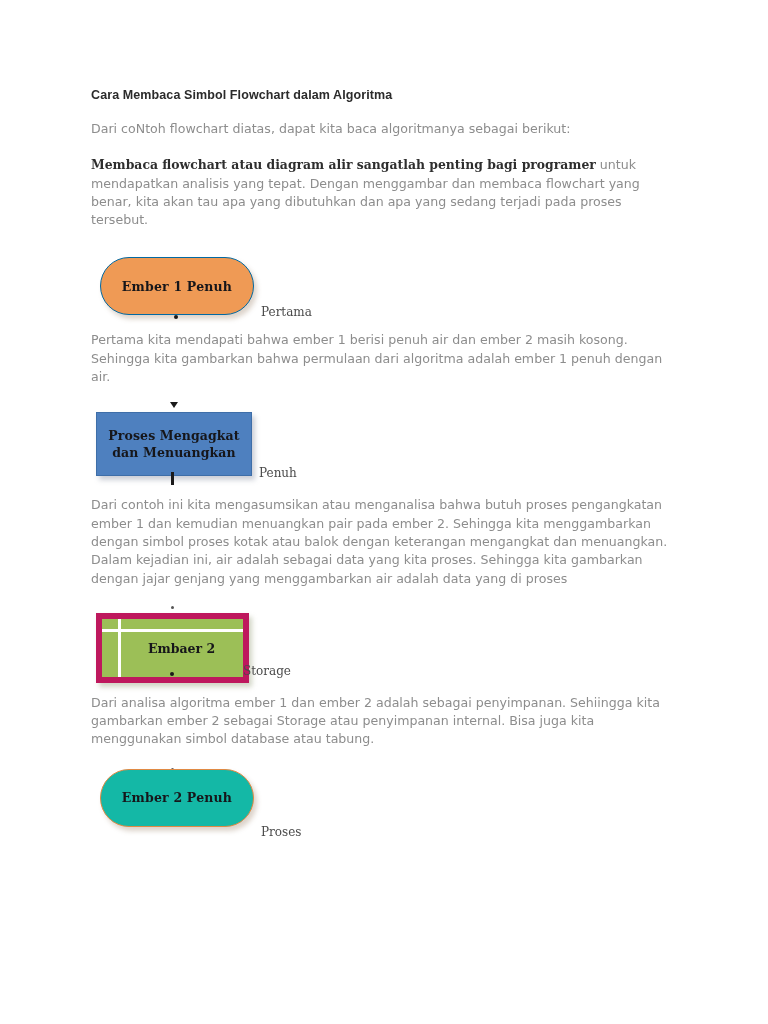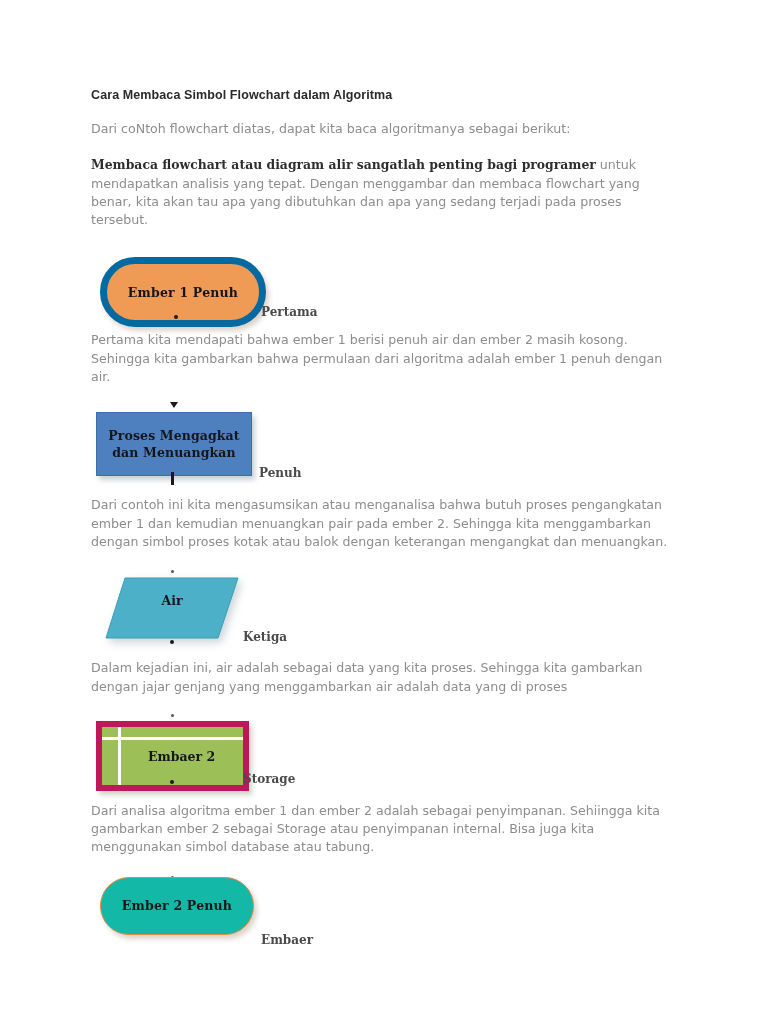--- a/index.html
+++ b/index.html
@@ -64,21 +64,21 @@
 
   
   .step {
     position: relative;
   }
 
   
   .step-label {
     position: absolute;
     font-family: "DejaVu Serif", serif;
-    font-weight: bold;
+    font-weight: normal;
     font-size: 12px;
     color: #4a4a4a;
     white-space: nowrap;
   }
 
   
   .conn-dot {
     position: absolute;
     width: 4px;
     height: 4px;
@@ -194,21 +194,21 @@
     <h1 class="doc-title">Cara Membaca Simbol Flowchart dalam Algoritma</h1>
 
     <p class="para lead">Dari coNtoh flowchart diatas, dapat kita baca algoritmanya sebagai berikut:</p>
 
     <p class="para para-intro">
       <span class="strong">Membaca flowchart atau diagram alir sangatlah penting bagi programer</span><span> untuk mendapatkan analisis yang tepat. Dengan menggambar dan membaca flowchart yang benar, kita akan tau apa yang dibutuhkan dan apa yang sedang terjadi pada proses tersebut.</span>
     </p>
 
     <div class="step" style="height:80px;">
       <div class="term" style="left:9px; top:6px; width:152px; height:56px;
-                  background:#EF9A55; border:7px solid #0369a1;">
+                  background:#EF9A55; border:1px solid #0369a1;">
         <span class="shape-text">Ember 1 Penuh</span>
       </div>
       <div class="conn-dot" style="left:83px; top:64px;"></div>
       <span class="step-label" style="left:170px; top:54px;">Pertama</span>
     </div>
 
     <p class="para">Pertama kita mendapati bahwa ember 1 berisi penuh air dan ember 2 masih kosong. Sehingga kita gambarkan bahwa permulaan dari algoritma adalah ember 1 penuh dengan air.</p>
 
     <div class="step" style="height:94px; margin-top:16px;">
       <div class="conn-arrow" style="left:79px; top:0px;"></div>
@@ -218,31 +218,20 @@
           <span>Proses Mengagkat</span><br>
           <span>dan Menuangkan</span>
         </span>
       </div>
       <div class="conn-tick" style="left:80px; top:70px;"></div>
       <span class="step-label" style="left:168px; top:64px;">Penuh</span>
     </div>
 
     <p class="para">Dari contoh ini kita mengasumsikan atau menganalisa bahwa butuh proses pengangkatan ember 1 dan kemudian menuangkan pair pada ember 2. Sehingga kita menggambarkan dengan simbol proses kotak atau balok dengan keterangan mengangkat dan menuangkan.</p>
 
-    <div class="step" style="height:92px; margin-top:16px;">
-      <div class="conn-dot small" style="left:80px; top:3px;"></div>
-      <div class="para-shape" style="left:14px; top:10px; width:134px; height:62px;">
-        <svg width="134" height="62" viewBox="0 0 134 62">
-          <polygon points="20,1 133,1 113,61 1,61" fill="#4CB0C8" stroke="#3C9DB5" stroke-width="1"></polygon>
-        </svg>
-        <span class="shape-text">Air</span>
-      </div>
-      <div class="conn-dot" style="left:79px; top:73px;"></div>
-      <span class="step-label" style="left:152px; top:63px;">Ketiga</span>
-    </div>
 
     <p class="para">Dalam kejadian ini, air adalah sebagai data yang kita proses. Sehingga kita gambarkan dengan jajar genjang yang menggambarkan air adalah data yang di proses</p>
 
     <div class="step" style="height:90px; margin-top:16px;">
       <div class="conn-dot small" style="left:80px; top:2px;"></div>
       <div class="storage" style="left:5px; top:9px; width:141px; height:58px;
                   background:#9CBF57; border:6px solid #be185d;">
         <div class="st-hline" style="top:10px;"></div>
         <div class="st-vline" style="left:16px;"></div>
         <span class="shape-text">Embaer 2</span>
@@ -252,17 +241,17 @@
     </div>
 
     <p class="para">Dari analisa algoritma ember 1 dan ember 2 adalah sebagai penyimpanan. Sehiingga kita gambarkan ember 2 sebagai Storage atau penyimpanan internal. Bisa juga kita menggunakan simbol database atau tabung.</p>
 
     <div class="step" style="height:80px; margin-top:18px;">
       <div class="conn-dot small" style="left:80px; top:1px;"></div>
       <div class="term" style="left:9px; top:2px; width:152px; height:56px;
                   background:#14b8a6; border:1px solid #E08A44;">
         <span class="shape-text">Ember 2 Penuh</span>
       </div>
-      <span class="step-label" style="left:170px; top:58px;">Embaer</span>
+      <span class="step-label" style="left:170px; top:58px;">Proses</span>
     </div>
 
   </div>
 </div>
 
 </body></html>

